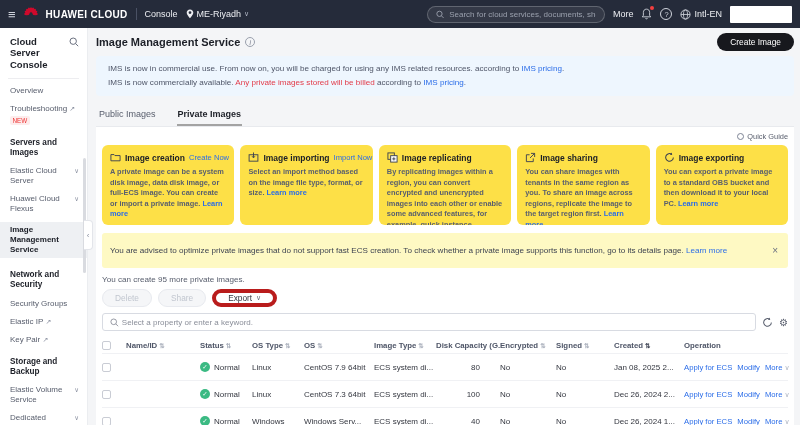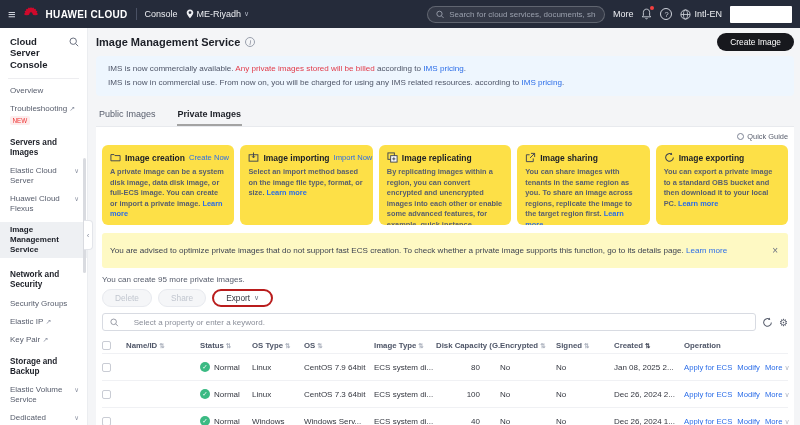--- a/index.html
+++ b/index.html
@@ -69,25 +69,25 @@
   .card-desc { margin-top:4px; font-size:7.4px; color:#595f6e; line-height:1.42;font-weight:bold; }
   .cicon { flex-shrink:0; }
 
   .advisory { display:flex; align-items:center; background:#fef9c3; border-radius:3px; margin-top:8px; padding:12px 8px; font-size:8.1px; color:#3d4350; }
   .adv-close { margin-left:auto; color:#6b7180; font-size:10px; cursor:pointer; padding:0 2px; }
   .quota { font-size:8.1px; color:#575d6c; margin-top:7px; }
 
   .btn-row { display:flex; gap:6px; margin-top:5px; }
   .pill { height:18px; border-radius:9px; font-size:8.3px; padding:0 12px; display:inline-flex; align-items:center; gap:4px; font-family:inherit; }
   .pill.disabled { background:#f5f6f8; border:1px solid #e8eaef; color:#c1c6cf; }
-  .pill.normal { background:#fff; border:2px solid #b91c1c; color:#33363f; cursor:pointer; }
+  .pill.normal { background:#fff; border:4px solid #b91c1c; color:#33363f; cursor:pointer; }
   .pill .caret { color:#6b7180; }
 
   .search-row { display:flex; align-items:center; gap:6px; margin-top:6px; }
-  .filter-box { flex:1; display:flex; align-items:center; gap:15px; border:1px solid #d8dbe2; border-radius:3px; height:18px; padding:0 7px; background:#fff; }
+  .filter-box { flex:1; display:flex; align-items:center; gap:3px; border:1px solid #d8dbe2; border-radius:3px; height:18px; padding:0 7px; background:#fff; }
   .filter-box input { border:none; outline:none; font-size:8px; color:#333; width:100%; font-family:inherit; }
   .filter-box input::placeholder { color:#8a8e99; }
   .tool-icon { color:#575d6c; cursor:pointer; display:flex; align-items:center; font-size:10px; }
 
   .thead, .tr { display:grid; grid-template-columns:24px 74px 52px 52px 70px 62px 64px 56px 58px 70px 1fr; align-items:center; }
   .thead { height:15px; margin-top:7px; font-size:7.8px; color:#4e5567; font-weight:bold; }
   .th { display:flex; align-items:center; gap:2px; cursor:pointer; white-space:nowrap; overflow:hidden; }
   .sort { font-size:6.5px; color:#aab0bc; }
   .sort.active { color:#3a4050; }
   .tr { height:27px; border-top:1px solid #f0f1f4; font-size:8px; color:#33363f; }
@@ -220,24 +220,24 @@
 
     <main class="main">
       <div class="page-head">
         <span class="page-title">Image Management Service</span>
         <span class="info-circ">i</span>
         <button class="create-btn">Create Image</button>
       </div>
 
       <div class="notice">
         <div>
+          <span>IMS is now in commercial use. From now on, you will be charged for using any IMS related resources. according to </span><a class="blue">IMS pricing</a><span>.</span>
+        </div>
+        <div>
           <span>IMS is now commercially available. </span><span class="red">Any private images stored will be billed</span><span> according to </span><a class="blue">IMS pricing</a><span>.</span>
-        </div>
-        <div>
-          <span>IMS is now in commercial use. From now on, you will be charged for using any IMS related resources. according to </span><a class="blue">IMS pricing</a><span>.</span>
         </div>
       </div>
 
       <div class="tabs">
         <span class="tab">Public Images</span>
         <span class="tab active">Private Images</span>
       </div>
 
       <div class="panel">
         <div class="qg">

